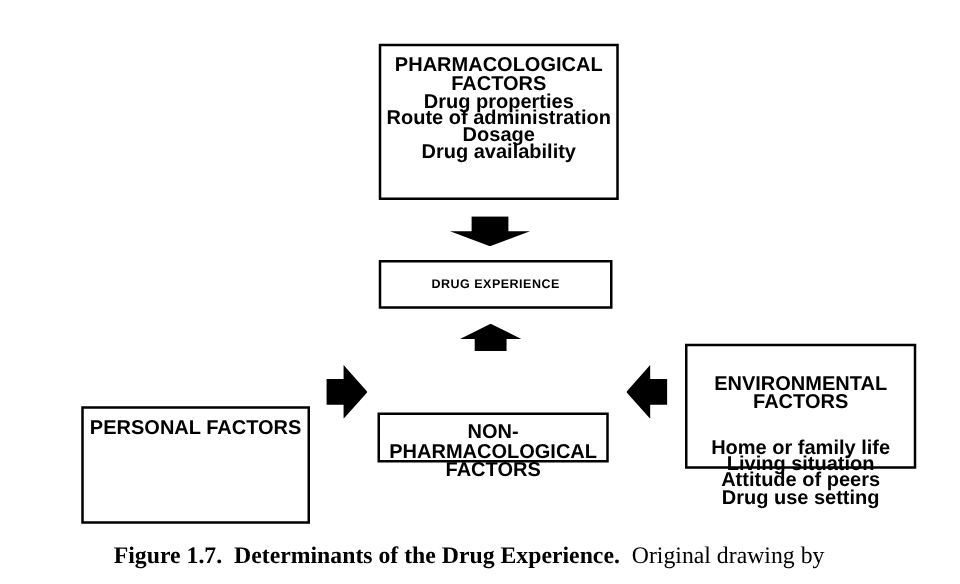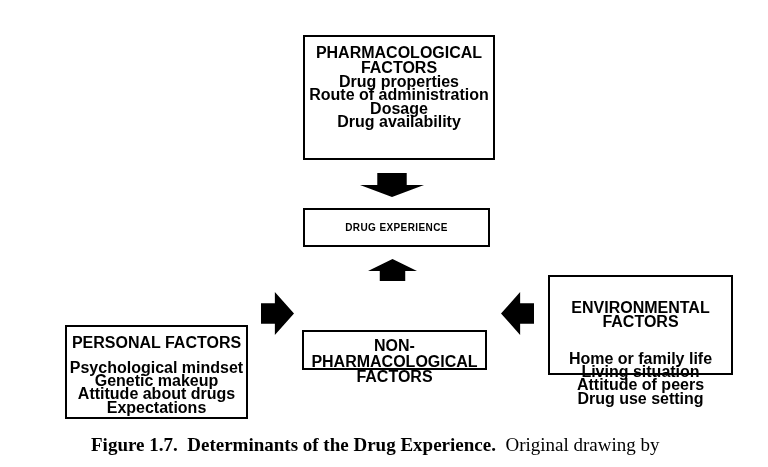--- a/index.html
+++ b/index.html
@@ -105,26 +105,20 @@
 
   <div class="arrow arrow-up"></div>
 
   <div class="box box-nonpharm">
     <div class="box-title-line">NON-PHARMACOLOGICAL</div>
     <div class="box-title-line">FACTORS</div>
   </div>
 
   <div class="box box-personal">
     <div class="box-title">PERSONAL FACTORS</div>
-    <div class="box-items">
-      <div class="item">Psychological mindset</div>
-      <div class="item">Genetic makeup</div>
-      <div class="item">Attitude about drugs</div>
-      <div class="item">Expectations</div>
-    </div>
   </div>
 
   <div class="arrow arrow-right"></div>
 
   <div class="arrow arrow-left"></div>
 
   <div class="box box-env">
     <div class="box-title">ENVIRONMENTAL FACTORS</div>
     <div class="box-items">
       <div class="item">Home or family life</div>

